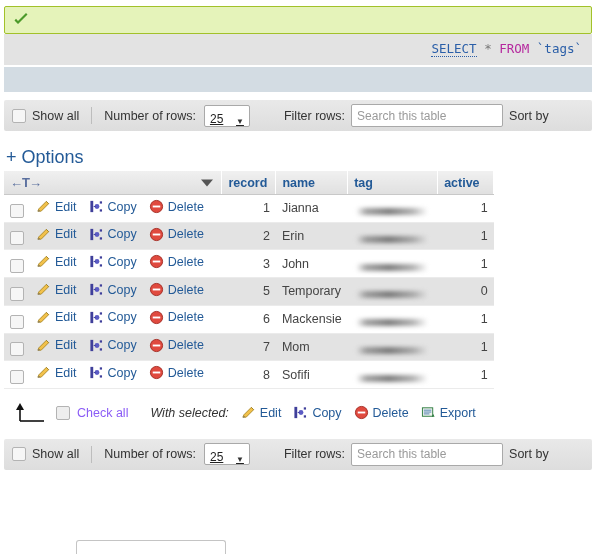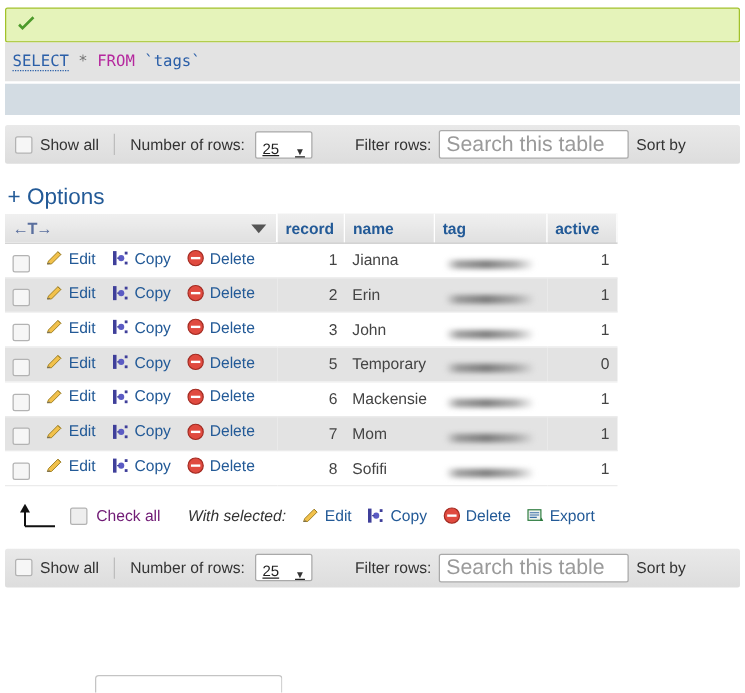--- a/index.html
+++ b/index.html
@@ -42,20 +42,21 @@
 
   
   .sql-box {
     margin: 0 4px;
     background: #e3e3e3;
     padding: 7px 10px 9px 6px;
     box-sizing: border-box;
     font-family: "DejaVu Sans Mono", monospace;
     font-size: 12.5px;
     white-space: nowrap;
+    text-align: right;
   }
   .kw-select {
     color: #2b5fa8;
     border-bottom: 1px dotted #2b5fa8;
   }
   .kw-star { color: #777777; }
   .kw-from { color: #b5289e; }
   .kw-table { color: #2b5fa8; }
 
   
@@ -121,21 +122,21 @@
     width: 152px;
     height: 23px;
     background: #ffffff;
     border: 1px solid #a9a9a9;
     border-radius: 2px;
     display: flex;
     align-items: center;
     padding: 0 5px;
     box-sizing: border-box;
     color: #9a9a9a;
-    font-size: 17px;
+    font-size: 12px;
     flex: none;
   }
   .tb-sortby { margin-left: 6px; }
 
   
   .options-row {
     margin: 8px 0 3px 6px;
     font-size: 18px;
   }
   .options-link {
@@ -251,21 +252,21 @@
     margin-right: 8px;
   }
   .sel-cb {
     width: 12px; height: 12px;
     border: 1px solid #b3b3b3;
     background: #eeeeee;
     border-radius: 2px;
     margin-right: 7px;
     flex: none;
   }
-  .checkall-label { color: #701a75; margin-right: 22px; cursor: pointer; }
+  .checkall-label { color: #8b5cf6; margin-right: 22px; cursor: pointer; }
   .with-selected { font-style: italic; color: #333333; margin-right: 12px; }
 
   
   .bottom-panel {
     position: absolute;
     left: 76px;
     top: 540px;
     width: 150px;
     height: 24px;
     border: 1px solid #c4c4c4;

